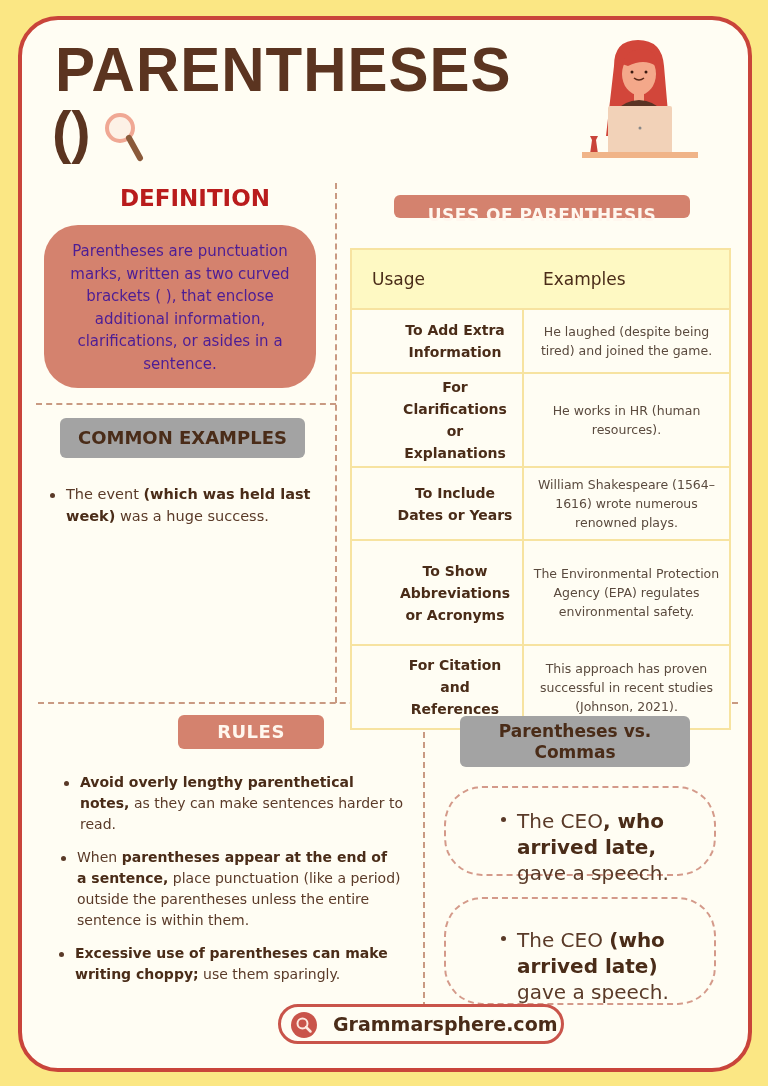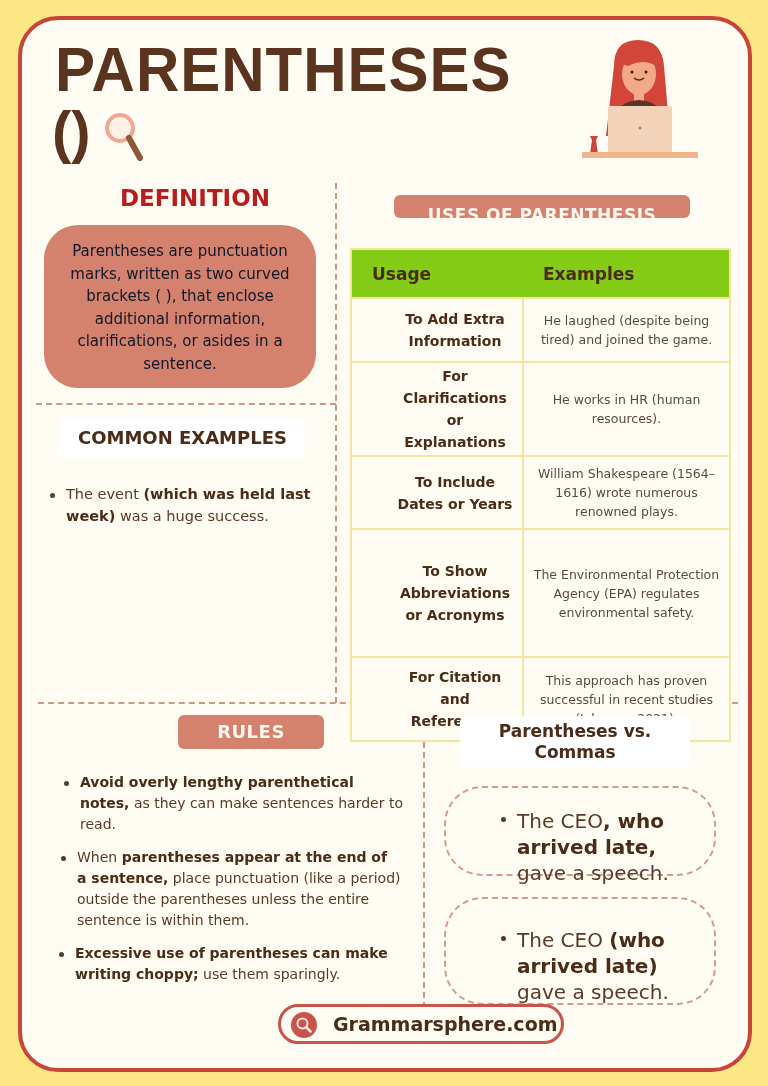--- a/index.html
+++ b/index.html
@@ -48,28 +48,28 @@
   .section-heading {
     position: absolute;
     font-weight: bold;
     text-align: center;
   }
   .def-heading { left: 40px; width: 310px; top: 185px; font-size: 23px; color: #b91c1c; }
   .def-box {
     position: absolute; left: 44px; top: 225px;
     width: 272px; height: 163px;
     background: #d4826e; border-radius: 34px;
-    color: #0f172a; font-size: 15px; line-height: 22.5px;
+    color: #4c1d95; font-size: 15px; line-height: 22.5px;
     text-align: center; padding: 15px 12px;
   }
   .pill {
     position: absolute; border-radius: 6px;
     font-weight: bold; text-align: center;
   }
-  .pill-yellow { background: #ffffff; color: #4a2c18; }
+  .pill-yellow { background: #a3a3a3; color: #4a2c18; }
   .pill-salmon { background: #d4826e; color: #fff7ee; }
 
   .ex-heading { left: 60px; top: 418px; width: 245px; height: 40px; font-size: 18px; line-height: 40px; }
   .bullets { position: absolute; list-style: none; }
   .bullets li {
     position: relative; padding-left: 16px; font-size: 14.5px; line-height: 21.5px;
     color: #5a3a28;
   }
   .bullets li::before {
     content: ""; position: absolute; left: 0; top: 9px;
@@ -79,22 +79,22 @@
   .ex-list { left: 50px; top: 476px; width: 270px; }
   .ex-list li { margin-bottom: 14px; }
   .ex-list li:last-child { margin-top: 8px; }
 
   .uses-heading { left: 394px; top: 195px; width: 296px; height: 23px; font-size: 17px; line-height: 40px; letter-spacing: 0.5px; }
   .table {
     position: absolute; left: 350px; top: 248px; width: 381px;
     border: 2px solid #f7e3a0; border-collapse: collapse;
   }
   .table th {
-    background: #84cc16; color: #4a2c18; font-size: 17px; font-weight: bold;
-    height: 49px; text-align: left; padding-left: 20px;
+    background: #fef9c3; color: #4a2c18; font-size: 17px; font-weight: normal;
+    height: 60px; text-align: left; padding-left: 20px;
   }
   .table th:nth-child(2) { padding-left: 20px; }
   .table td {
     border: 2px solid #f7e3a0; text-align: center; vertical-align: middle;
     font-size: 12.5px; line-height: 19px; color: #5a4a3e; padding: 2px 8px;
     background: #fffdf3;
   }
   .table td.usage { font-weight: bold; font-size: 14px; line-height: 22px; color: #4a2c18; width: 172px; padding-left: 44px; }
 
   .rules-heading { left: 178px; top: 715px; width: 146px; height: 34px; font-size: 18px; line-height: 34px; letter-spacing: 0.5px; }
@@ -180,21 +180,21 @@
       <td>He laughed (despite being tired) and joined the game.</td>
     </tr>
     <tr style="height:68px;margin-top:48px;">
       <td class="usage">For Clarifications or Explanations</td>
       <td>He works in HR (human resources).</td>
     </tr>
     <tr style="height:73px;">
       <td class="usage">To Include Dates or Years</td>
       <td>William Shakespeare (1564–1616) wrote numerous renowned plays.</td>
     </tr>
-    <tr style="height:128px;">
+    <tr style="height:105px;">
       <td class="usage">To Show Abbreviations or Acronyms</td>
       <td>The Environmental Protection Agency (EPA) regulates environmental safety.</td>
     </tr>
     <tr style="height:84px;">
       <td class="usage">For Citation and References</td>
       <td>This approach has proven successful in recent studies (Johnson, 2021).</td>
     </tr>
   </tbody>
 </table>
 

